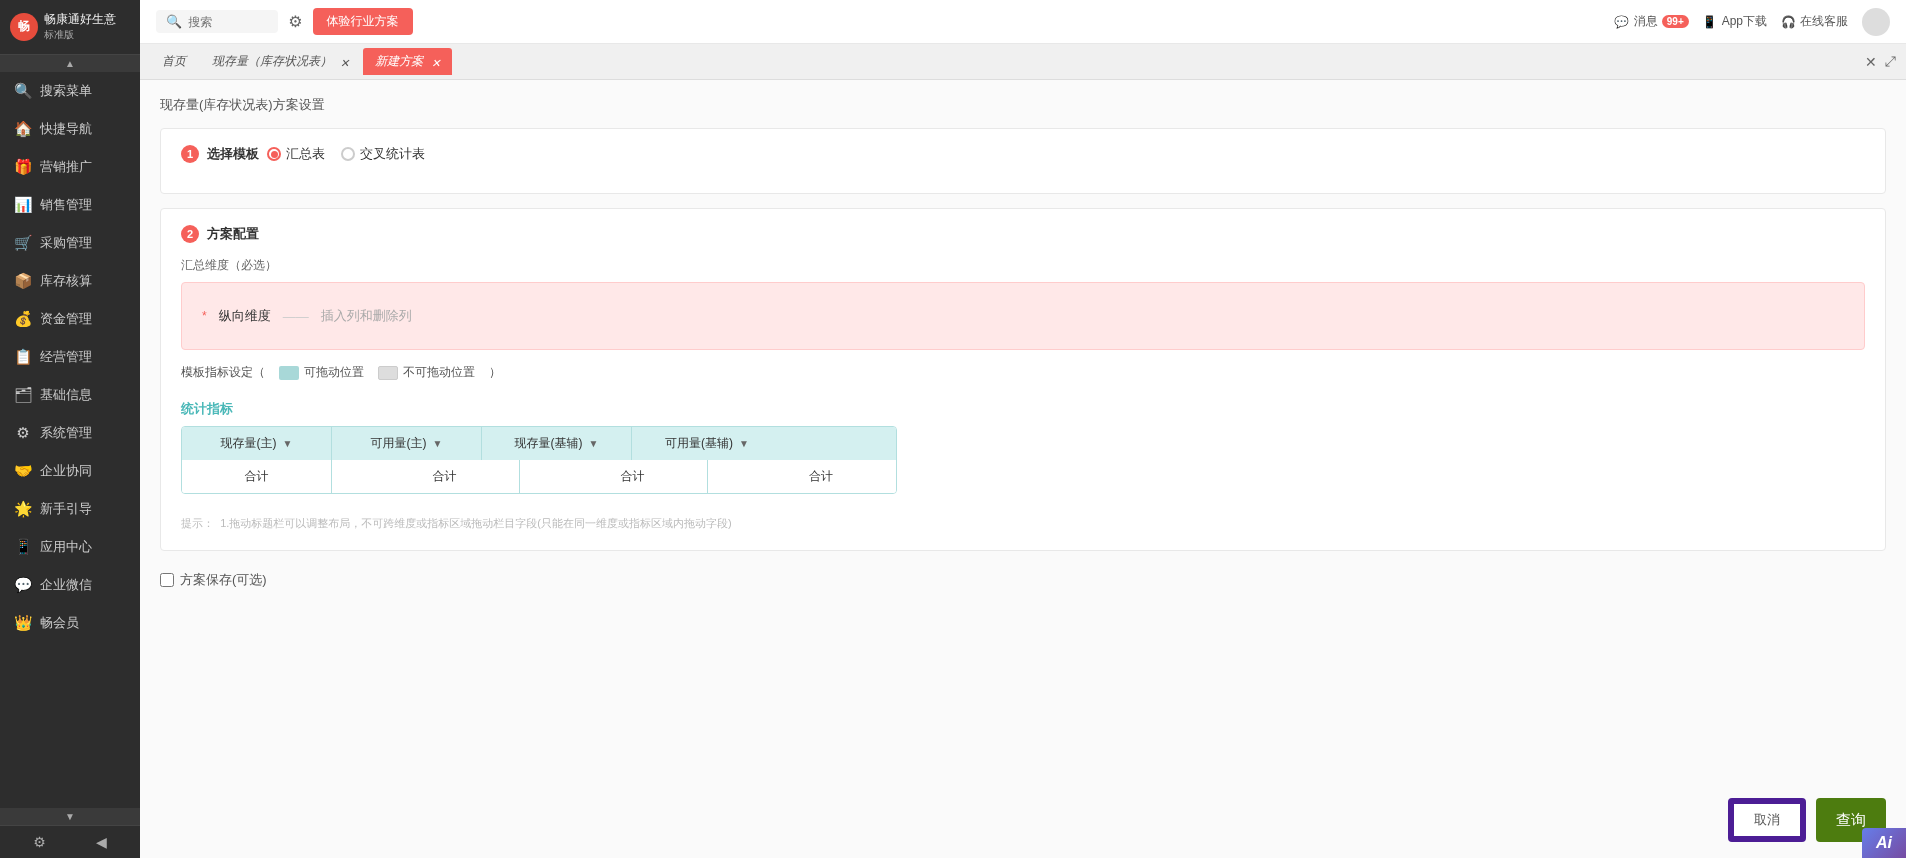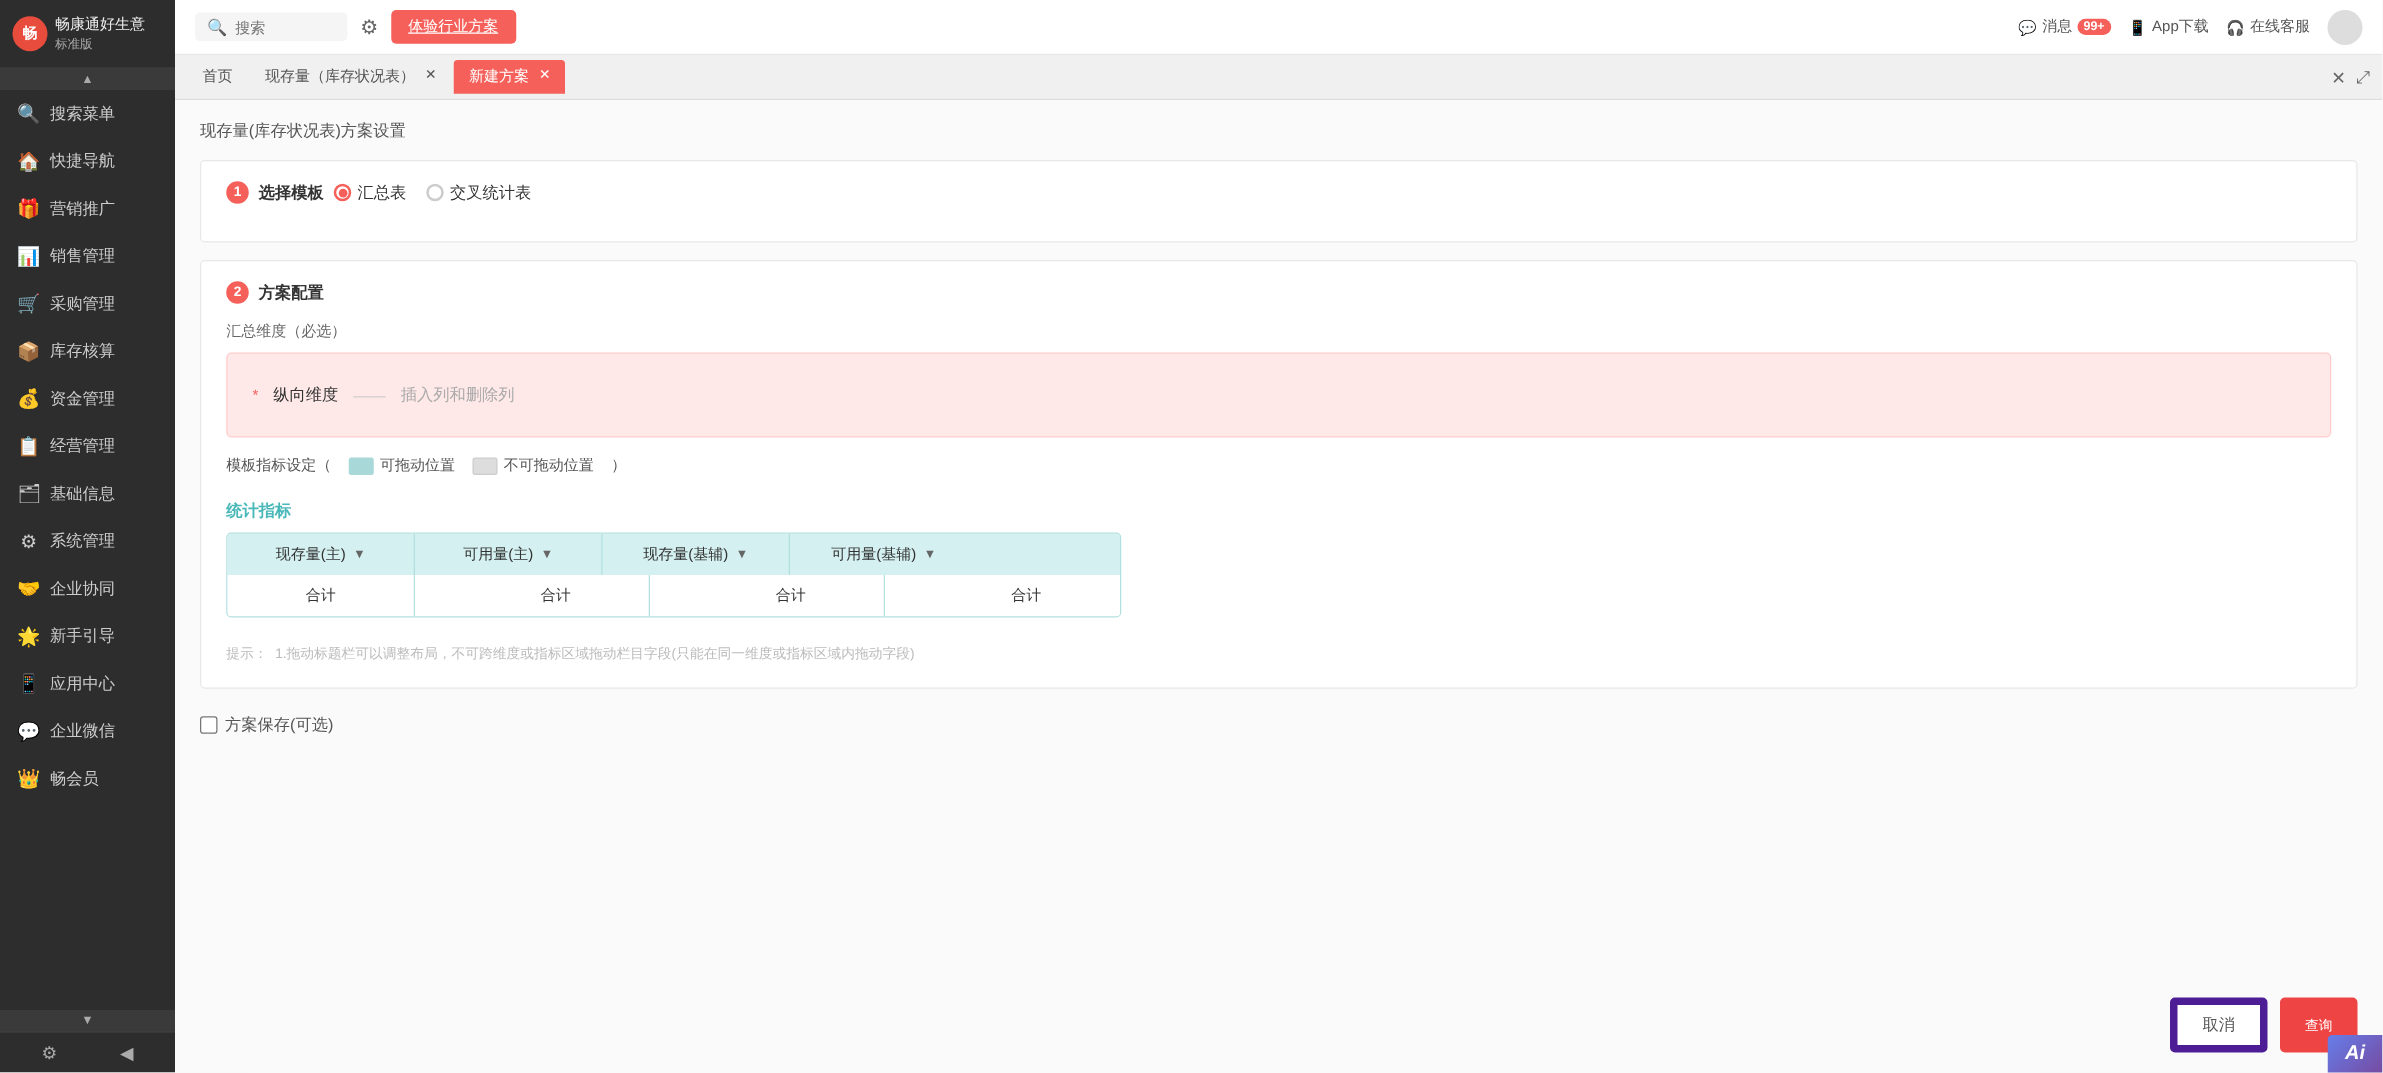--- a/index.html
+++ b/index.html
@@ -83,21 +83,21 @@
     .topbar-search {
       display: flex; align-items: center; gap: 6px;
       background: #f5f5f5; border-radius: 4px;
       padding: 4px 10px; min-width: 120px;
     }
     .topbar-search input {
       border: none; background: transparent; outline: none; font-size: 12px; width: 80px;
     }
     .topbar-btn-industry {
       background: #f5605a; color: white; border: none;
-      padding: 5px 14px; border-radius: 4px; cursor: pointer; font-size: 12px; text-decoration: underline;
+      padding: 5px 14px; border-radius: 4px; cursor: pointer; font-size: 12px;
     }
     .topbar-gear { font-size: 16px; color: #666; cursor: pointer; }
     .topbar-right { display: flex; align-items: center; gap: 14px; margin-left: auto; }
     .topbar-right-item { display: flex; align-items: center; gap: 4px; color: #555; font-size: 12px; cursor: pointer; }
     .badge {
       background: #f5605a; color: white; border-radius: 8px;
       padding: 1px 5px; font-size: 10px; font-weight: bold;
     }
     .topbar-avatar {
       width: 28px; height: 28px; background: #ddd; border-radius: 50%;
@@ -107,24 +107,25 @@
     .tabs-bar {
       background: #f0f0f0;
       display: flex;
       align-items: center;
       padding: 0 10px;
       height: 36px;
       gap: 2px;
       border-bottom: 1px solid #ddd;
     }
     .tab {
-      display: flex; align-items: flex-start; gap: 4px;
+      display: flex; align-items: flex-end; gap: 4px;
       padding: 5px 12px; font-size: 12px; cursor: pointer;
       border-radius: 3px 3px 0 0; color: #666;
       background: #e8e8e8;
+      font-style: italic;
     }
     .tab.active {
       background: #f5605a; color: white;
     }
     .tab-close {
       font-size: 11px; color: inherit; cursor: pointer; margin-left: 4px;
     }
     .tab-plain { background: transparent; color: #555; }
 
     
@@ -248,23 +249,23 @@
       position: absolute;
       bottom: 16px; right: 20px;
       display: flex; gap: 10px;
     }
     .btn-cancel {
       background: #fff; border: 6px solid #4c1d95;
       color: #555; padding: 7px 20px; border-radius: 4px;
       cursor: pointer; font-size: 13px;
     }
     .btn-query {
-      background: #ef4444; border: none;
+      background: #4d7c0f; border: none;
       color: white; padding: 7px 20px; border-radius: 4px;
-      cursor: pointer; font-size: 11px;
+      cursor: pointer; font-size: 15px;
     }
     .window-ctrl { cursor: pointer; color: #666; font-size: 14px; }
 
     
     .ai-badge {
       position: fixed;
       bottom: 0; right: 0;
       background: linear-gradient(135deg, #667eea, #764ba2);
       color: white;
       padding: 6px 14px;

